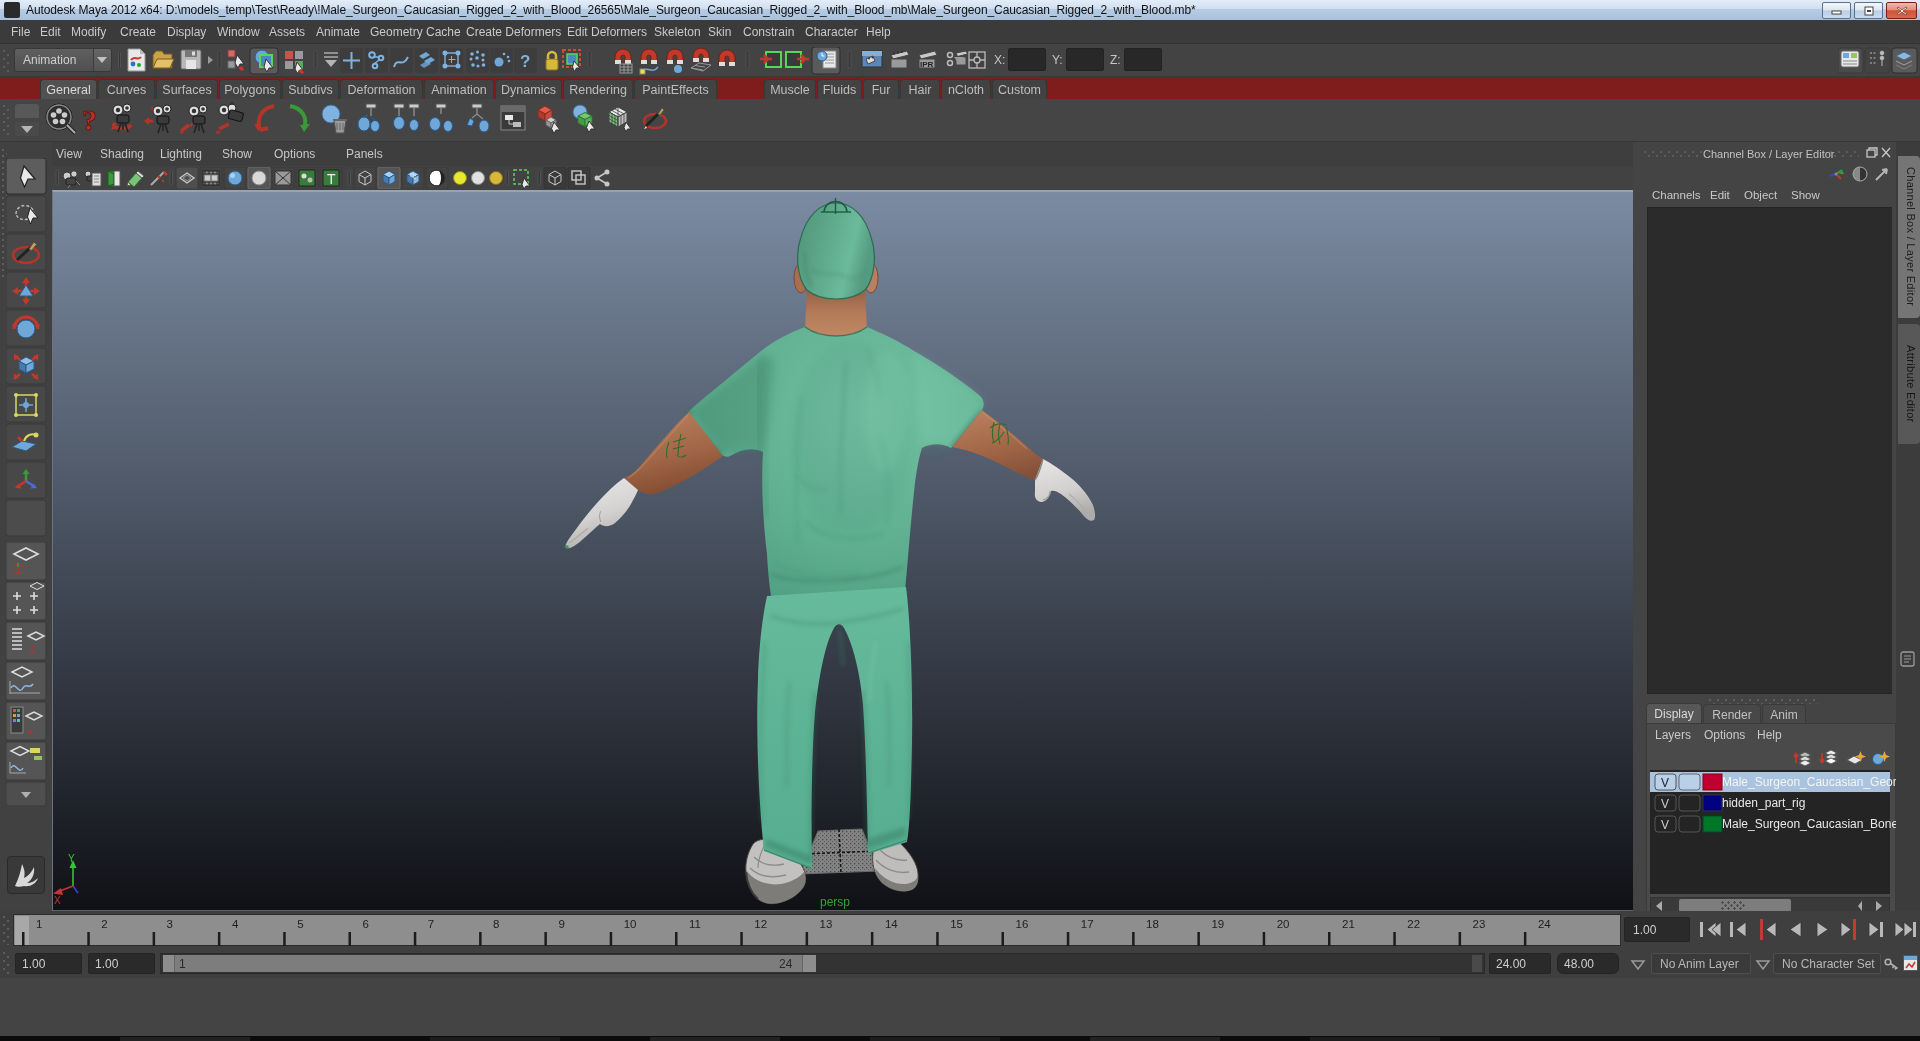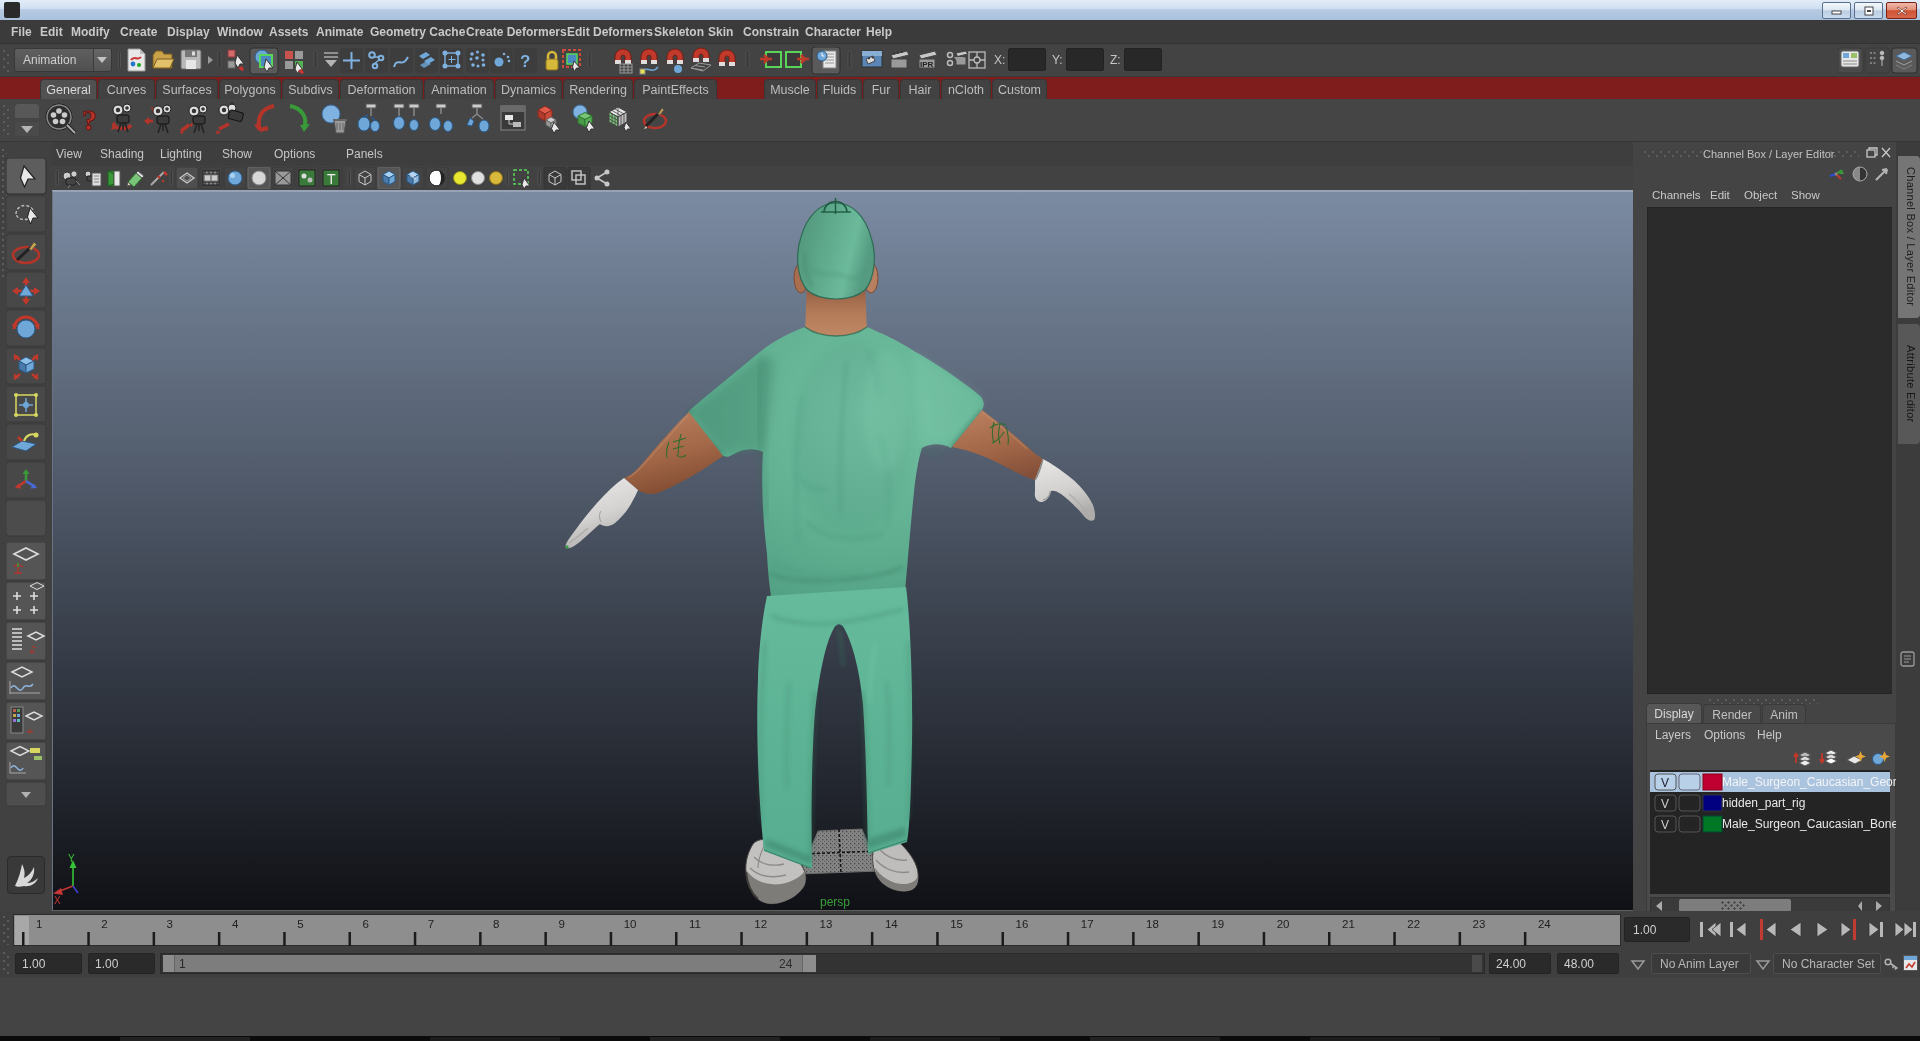--- a/index.html
+++ b/index.html
@@ -10,21 +10,21 @@
   #titlebar { position:absolute; left:0; top:0; width:1920px; height:20px; font-size:11px; letter-spacing:-0.1px;
     background:linear-gradient(#e3edf9 0%, #cfdeef 45%, #b7cce4 46%, #a9c1dc 100%);
     color:#111; font-size:12px; }
   #titlebar .ticon { position:absolute; left:4px; top:2px; width:16px; height:16px; background:#2a2a2a; border-radius:2px; }
   #titlebar .ttext { position:absolute; left:26px; top:3px; white-space:nowrap; }
   .winbtn { position:absolute; top:2px; height:17px; border:1px solid #5a6f8d; border-radius:2px;
     background:linear-gradient(#f4f8fc 0%, #dbe6f1 48%, #bacde2 52%, #cadcee 100%); }
   .winbtn .glyph { position:absolute; left:50%; top:50%; transform:translate(-50%,-50%); }
   #btnclose { background:linear-gradient(#f0b8ab 0%, #e28f77 45%, #cf5236 52%, #d8694c 100%); border-color:#7a2012; }
   
-  #menubar { position:absolute; left:0; top:20px; width:1920px; height:24px; background:#3b3b3b; border-bottom:1px solid #333;font-weight:bold; }
+  #menubar { position:absolute; left:0; top:20px; width:1920px; height:24px; background:#3b3b3b; border-bottom:1px solid #333; }
   #menubar span { position:absolute; top:5px; color:#c9c9c9; font-size:12px; }
   
   #statusbar { position:absolute; left:0; top:44px; width:1920px; height:33px; background:#434343; border-bottom:1px solid #393939; }
   .grip { position:absolute; width:8px; background-image:radial-gradient(circle at 2px 2px, #5d5d5d 1.2px, transparent 1.4px), radial-gradient(circle at 6px 6px, #5d5d5d 1.2px, transparent 1.4px); background-size:8px 8px; }
   .sep { position:absolute; width:3px; height:18px; top:7px; border-radius:2px; background:#383838; border:1px solid #515151; }
   
   #shelftabs { position:absolute; left:0; top:77px; width:1920px; height:22px; background:#7f1d1d; }
   .stab { position:absolute; top:2px; height:20px; background:#424242; border:1px solid #363636; border-bottom:none; border-radius:4px 4px 0 0; color:#bdbdbd; text-align:center; padding-top:3px; font-size:12.5px; }
   .stab.sel { background:#515151; color:#d8d8d8; }
   #shelfrow { position:absolute; left:0; top:99px; width:1920px; height:43px; background:#454545; border-bottom:1px solid #373737; }
@@ -49,20 +49,21 @@
   #cmdline { position:absolute; left:0; top:978px; width:1920px; height:34px; background:#3c3c3c; }
   #helpline { position:absolute; left:0; top:1012px; width:1920px; height:24px; background:#404040; border-top:1px solid #333; color:#c4c4c4; }
   #taskstrip { position:absolute; left:0; top:1036px; width:1920px; height:5px; background:#0b0b0b; }
 </style>
 </head>
 <body>
 <div id="root">
 
   <div id="titlebar">
     <div class="ticon"></div>
+    <div class="ttext">Autodesk Maya 2012 x64: D:\models_temp\Test\Ready\!Male_Surgeon_Caucasian_Rigged_2_with_Blood_26565\Male_Surgeon_Caucasian_Rigged_2_with_Blood_mb\Male_Surgeon_Caucasian_Rigged_2_with_Blood.mb*</div>
     <div class="winbtn" style="left:1822px; width:29px;">
         <svg class="glyph" width="12" height="10">
           <rect x="1" y="5" width="9" height="3" fill="#fff" stroke="#444"></rect>
         </svg>
       </div>
     <div class="winbtn" style="left:1854px; width:29px;">
         <svg class="glyph" width="12" height="12">
           <rect x="2" y="2" width="8" height="8" fill="#fff" stroke="#444"></rect>
           <rect x="4" y="5" width="4" height="2" fill="#444"></rect>
         </svg>
@@ -1223,21 +1224,21 @@
     <div class="nfield" style="left:88px;width:67px;">1.00</div>
     <div style="position:absolute;left:160px;top:5px;width:1325px;height:21px;background:#333333;border:1px solid #2a2a2a;">
       <div style="position:absolute;left:2px;top:1px;width:653px;height:17px;background:#7d7d7d;"></div>
       <div style="position:absolute;left:2px;top:1px;width:12px;height:17px;background:#8d8d8d;border-right:1px solid #666;"></div>
       <div style="position:absolute;left:641px;top:1px;width:14px;height:17px;background:#8d8d8d;border-left:1px solid #666;"></div>
       <span style="position:absolute;left:18px;top:3px;color:#2a2a2a;">1</span>
       <span style="position:absolute;left:618px;top:3px;color:#2a2a2a;">24</span>
       <div style="position:absolute;right:2px;top:1px;width:10px;height:17px;background:#4a4a4a;"></div>
     </div>
     <div class="nfield" style="left:1489px;width:62px;">24.00</div>
-    <div class="nfield" style="left:1557px;width:62px;">48.00</div>
+    <div class="nfield" style="left:1557px;width:62px;border-radius:6px;">48.00</div>
     <svg class="abs" style="left:1630px;top:11px;" width="18" height="12">
         <path d="M2 2 h12 l-6 8 z" fill="none" stroke="#9a9a9a" stroke-width="1.5"></path>
       </svg>
     <div style="position:absolute;left:1651px;top:5px;width:100px;height:21px;background:#3a3a3a;border:1px solid #4e4e4e;border-radius:2px;color:#b8b8b8;padding:3px 0 0 8px;">No Anim Layer</div>
     <svg class="abs" style="left:1755px;top:11px;" width="18" height="12">
         <path d="M2 2 h12 l-6 8 z" fill="none" stroke="#9a9a9a" stroke-width="1.5"></path>
       </svg>
     <div style="position:absolute;left:1773px;top:5px;width:108px;height:21px;background:#3a3a3a;border:1px solid #4e4e4e;border-radius:2px;color:#b8b8b8;padding:3px 0 0 8px;">No Character Set</div>
     <svg class="abs" style="left:1884px;top:8px;" width="16" height="16">
         <circle cx="4" cy="6" r="2.8" fill="none" stroke="#b0b0b0" stroke-width="1.6"></circle>

